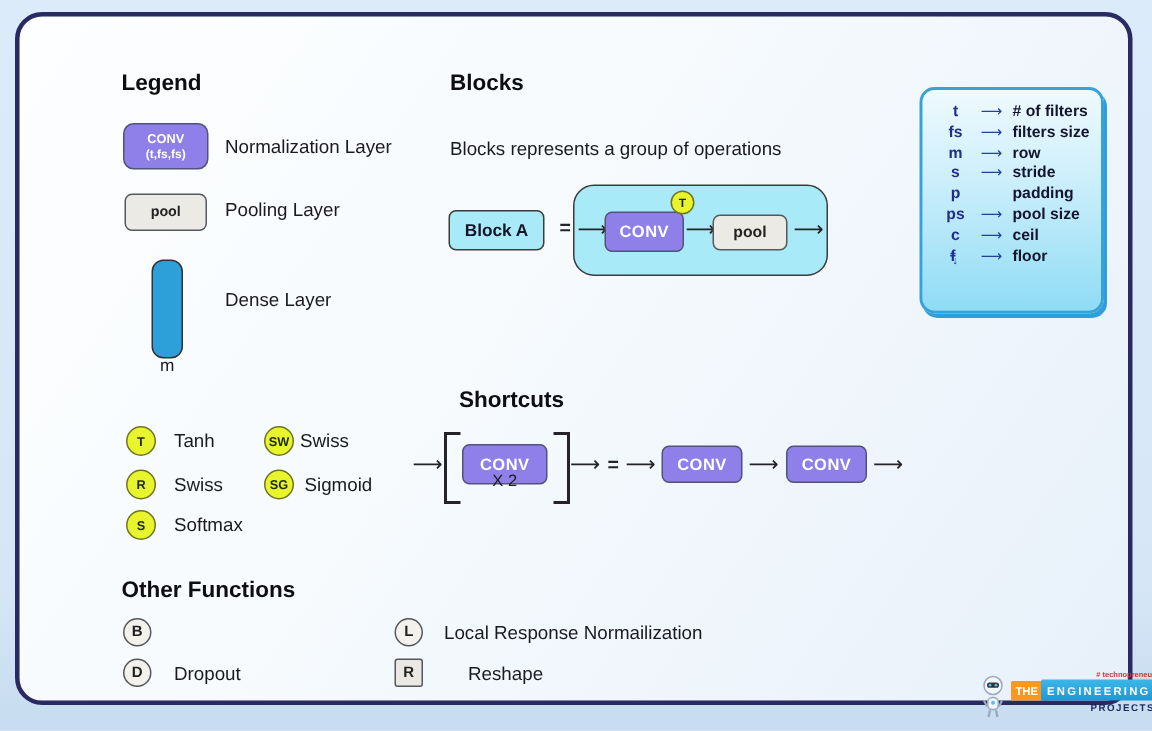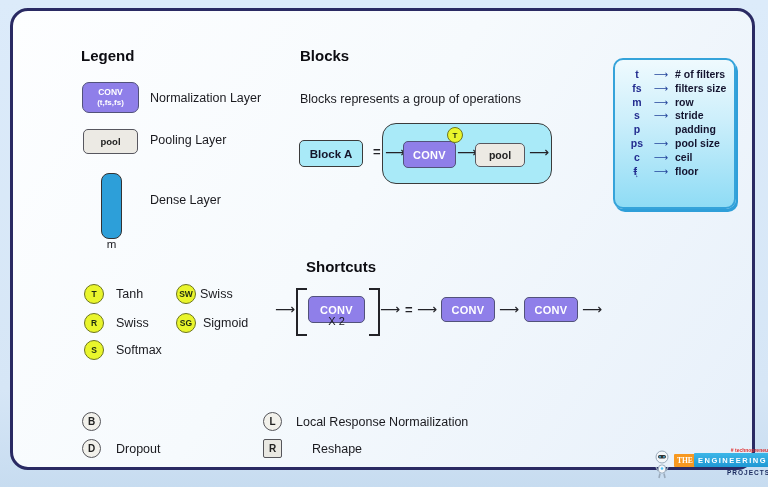--- a/index.html
+++ b/index.html
@@ -97,21 +97,21 @@
   .bracket.l { border-right:none; }
   .bracket.r { border-left:none; }
   .x2 { width:57px; text-align:center; font-size:11px; color:#1a1a1f; }
 
   
   .logo { left:639px; top:436px; width:120px; height:36px; }
   .logo-tag { position:absolute; right:2px; top:0; font-size:5px; font-weight:bold; color:#e03030; }
   .logo-robot { position:absolute; left:0; top:2px; }
   .logo-the {
     position:absolute; left:22px; top:7px; padding:2px 3px;
-    background:#f79820; color:#fff; font-size:7.5px; font-weight:bold; border-radius:1px;font-family:Liberation Serif, serif;
+    background:#f79820; color:#fff; font-size:7.5px; font-weight:bold; border-radius:1px;
   }
   .logo-eng {
     position:absolute; left:42px; top:6px; padding:2.5px 4px;
     background:linear-gradient(180deg,#3db6e8,#1f98d4); color:#fff;
     font-size:7.5px; font-weight:bold; letter-spacing:1.5px; border-radius:1px;
   }
   .logo-proj { position:absolute; right:2px; top:22px; font-size:6.5px; font-weight:bold; color:#1a2a5e; letter-spacing:1px; }
 </style>
 </head>
 <body>
@@ -242,20 +242,21 @@
     <span class="abs arr" style="left:404px;top:291px">⟶</span>
     <div class="abs conv-sm conv-fill" style="left:428px;top:286px;width:54px;height:25px">
       <span>CONV</span>
     </div>
     <span class="abs arr" style="left:486px;top:291px">⟶</span>
     <div class="abs conv-sm conv-fill" style="left:511px;top:286px;width:54px;height:25px">
       <span>CONV</span>
     </div>
     <span class="abs arr" style="left:569px;top:291px">⟶</span>
 
+    <div class="abs sec-h" style="left:68px;top:374px">Other Functions</div>
 
     <div class="abs fn-badge" style="left:69px;top:401px">
         <span>B</span>
       </div>
 
     <div class="abs fn-badge" style="left:250px;top:401px">
         <span>L</span>
       </div>
     <div class="abs lbl" style="left:283px;top:404px">Local Response Normailization</div>
 

